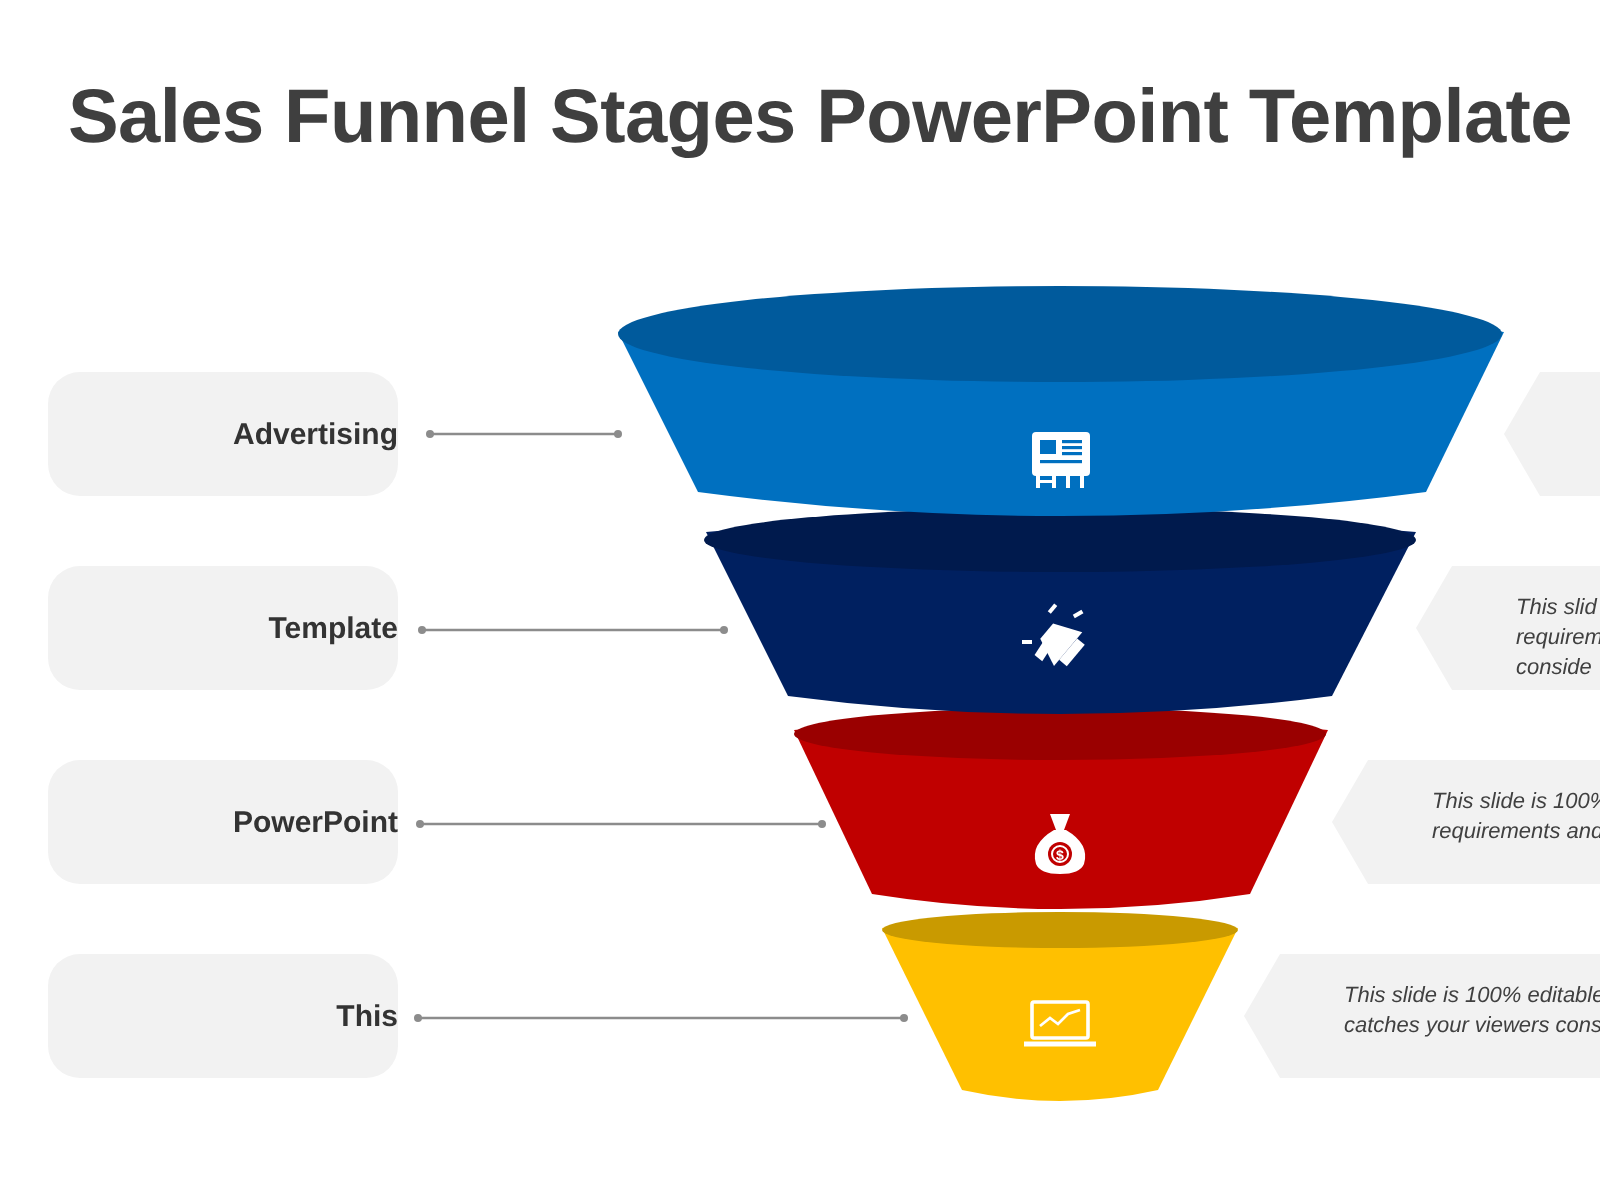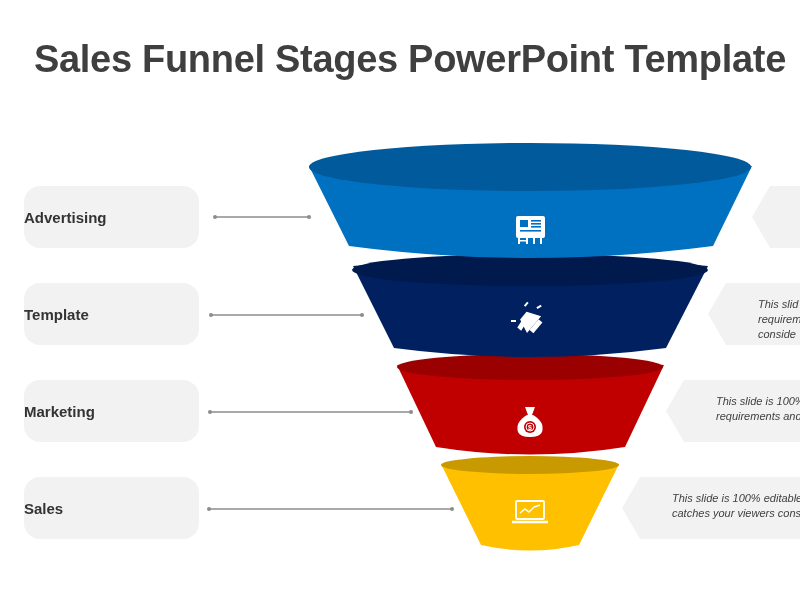--- a/index.html
+++ b/index.html
@@ -1,44 +1,44 @@
 <!DOCTYPE html>
 <html><head>
   <meta charset="utf-8">
   <style>
     html, body { margin: 0; padding: 0; background: #ffffff; }
     body { width: 800px; height: 598px; position: relative; overflow: hidden;
            font-family: "Liberation Sans", "DejaVu Sans", sans-serif; }
     .title { position: absolute; left: 0; top: 38px; width: 820px; text-align: center;
              font-size: 38px; font-weight: bold; color: #3f3f3f; letter-spacing: -0.3px; }
     .label-box { position: absolute; left: 24px; width: 175px; height: 62px; border-radius: 16px;
-                 background: #f2f2f2; display: flex; align-items: center; justify-content: flex-start;
+                 background: #f2f2f2; display: flex; align-items: center; justify-content: flex-end;
                  font-size: 15px; font-weight: bold; color: #333333; }
     .desc-box { position: absolute; height: 62px; background: #f2f2f2; overflow: hidden;
                 clip-path: polygon(18px 0, 100% 0, 100% 100%, 18px 100%, 0 50%); }
     .desc-text { position: absolute; left: 50px; top: 14px; width: 400px; font-size: 11px;
                  font-style: italic; color: #404040; line-height: 15px; white-space: pre-line; }
     svg#funnel { position: absolute; left: 0; top: 0; }
   </style>
 </head>
 <body>
 
 <div class="title">Sales Funnel Stages PowerPoint Template</div>
 
 <div class="label-box" style="top:186px">
     <span>Advertising</span>
   </div>
 <div class="label-box" style="top:283px">
     <span>Template</span>
   </div>
 <div class="label-box" style="top:380px">
-    <span>Marketing</span>
+    <span>PowerPoint</span>
   </div>
 <div class="label-box" style="top:477px">
-    <span>Sales</span>
+    <span>This</span>
   </div>
 
 <div class="desc-box" style="left:752px; top:186px; width:80px;">
   <div class="desc-text"></div>
 </div>
 <div class="desc-box" style="left:708px; top:283px; width:120px;">
   <div class="desc-text">This slid
 requirem
 conside</div>
 </div>

